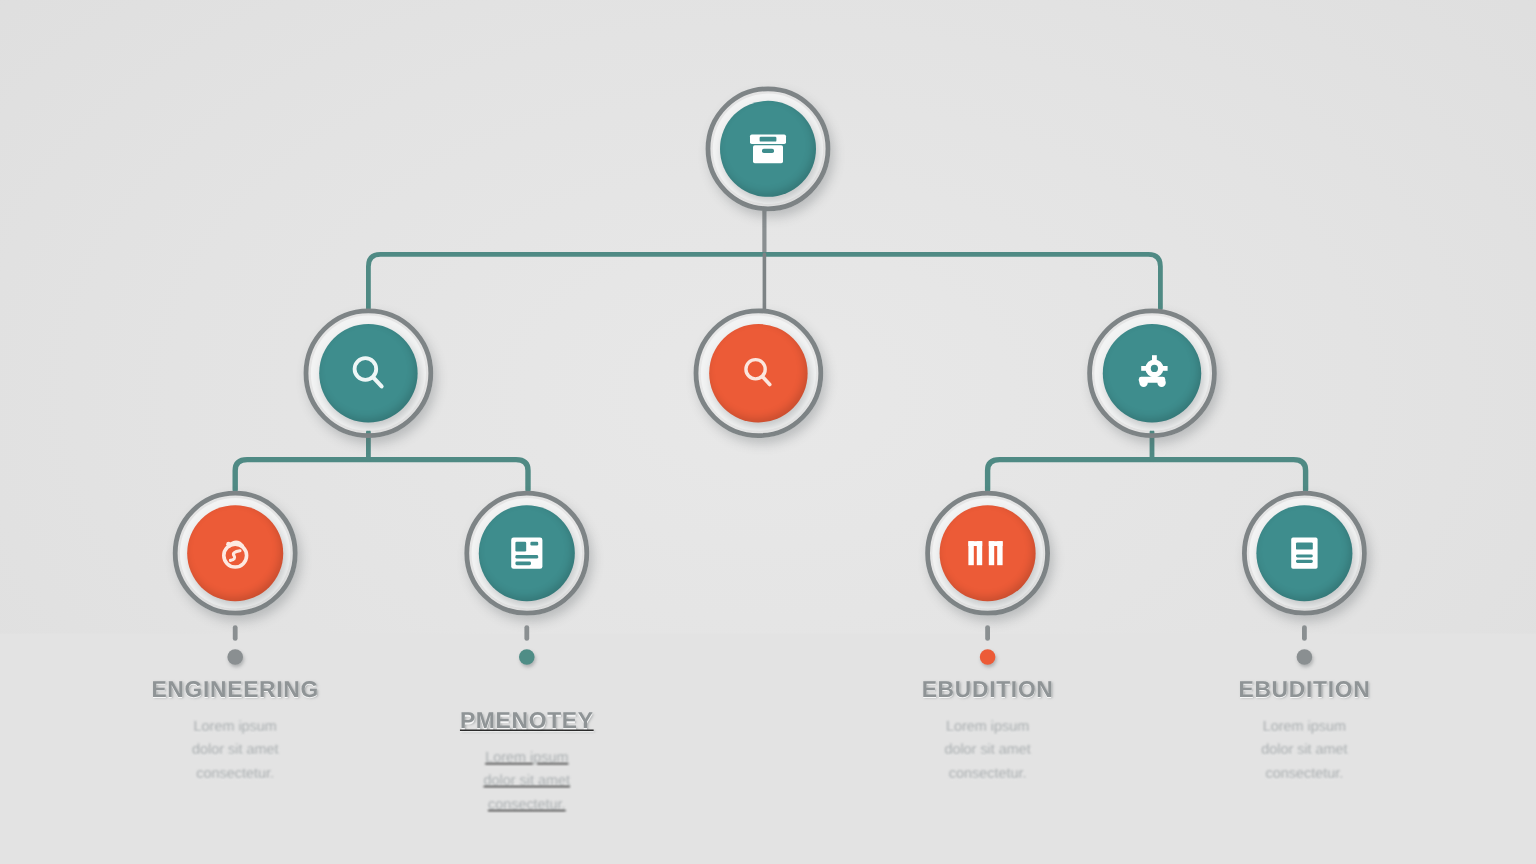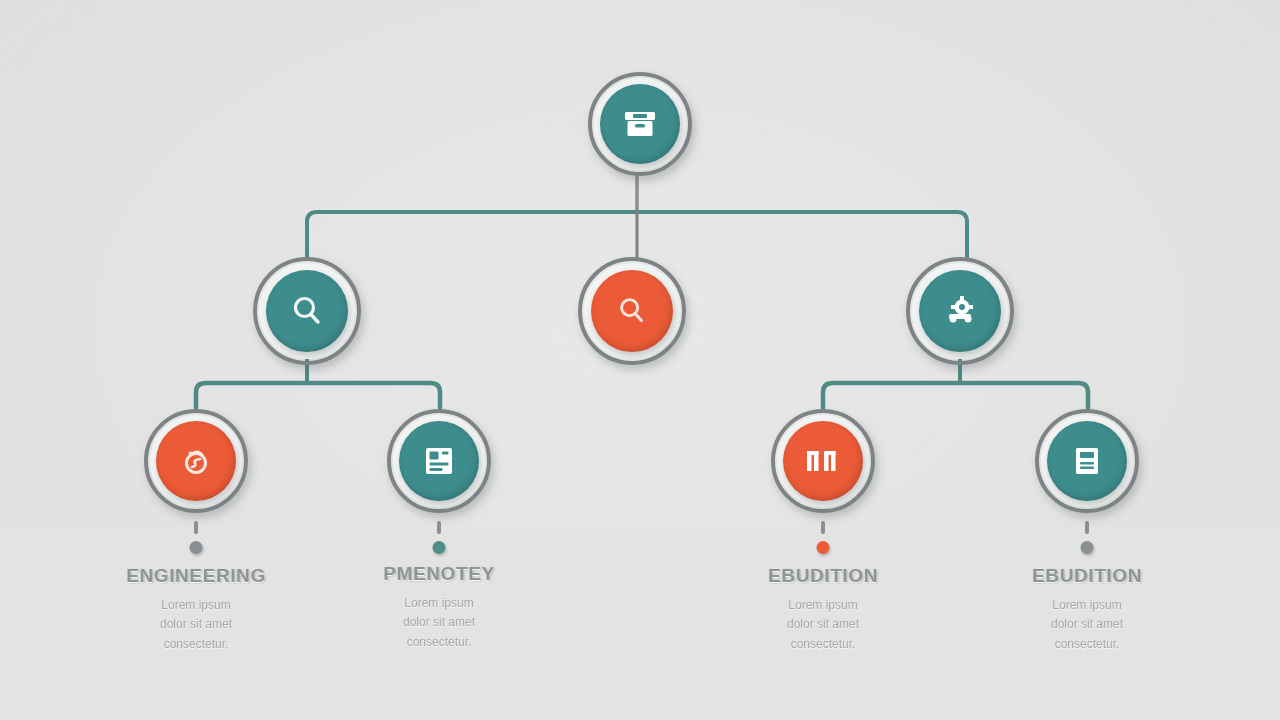--- a/index.html
+++ b/index.html
@@ -239,21 +239,21 @@
         <rect x="3" y="3" width="26" height="26" rx="2" fill="#ffffff"></rect>
         <rect x="6.5" y="6.5" width="9" height="8" rx="1" fill="#3e8d8d"></rect>
         <rect x="19" y="6.5" width="6.5" height="3" rx="1" fill="#3e8d8d"></rect>
         <rect x="6.5" y="17.5" width="19" height="3" rx="1.2" fill="#3e8d8d"></rect>
         <rect x="6.5" y="23" width="13" height="3" rx="1.2" fill="#3e8d8d"></rect>
       </svg>
     </div>
   </div>
   <div class="stem" style="left:439px; top:521px;"></div>
   <div class="dot" style="left:439px; top:541px; background:#4f8d86;"></div>
-  <div class="caption" style="left:439px; top:563px;">
+  <div class="caption" style="left:439px; top:591px;text-decoration:underline;">
     <div class="title">PMENOTEY</div>
     <div class="body">
       <span>Lorem ipsum</span>
       <span>dolor sit amet</span>
       <span>consectetur.</span>
     </div>
   </div>
 
   <div class="node leaf orange" style="left:823px; top:461px;">
     <div class="ring"></div>

